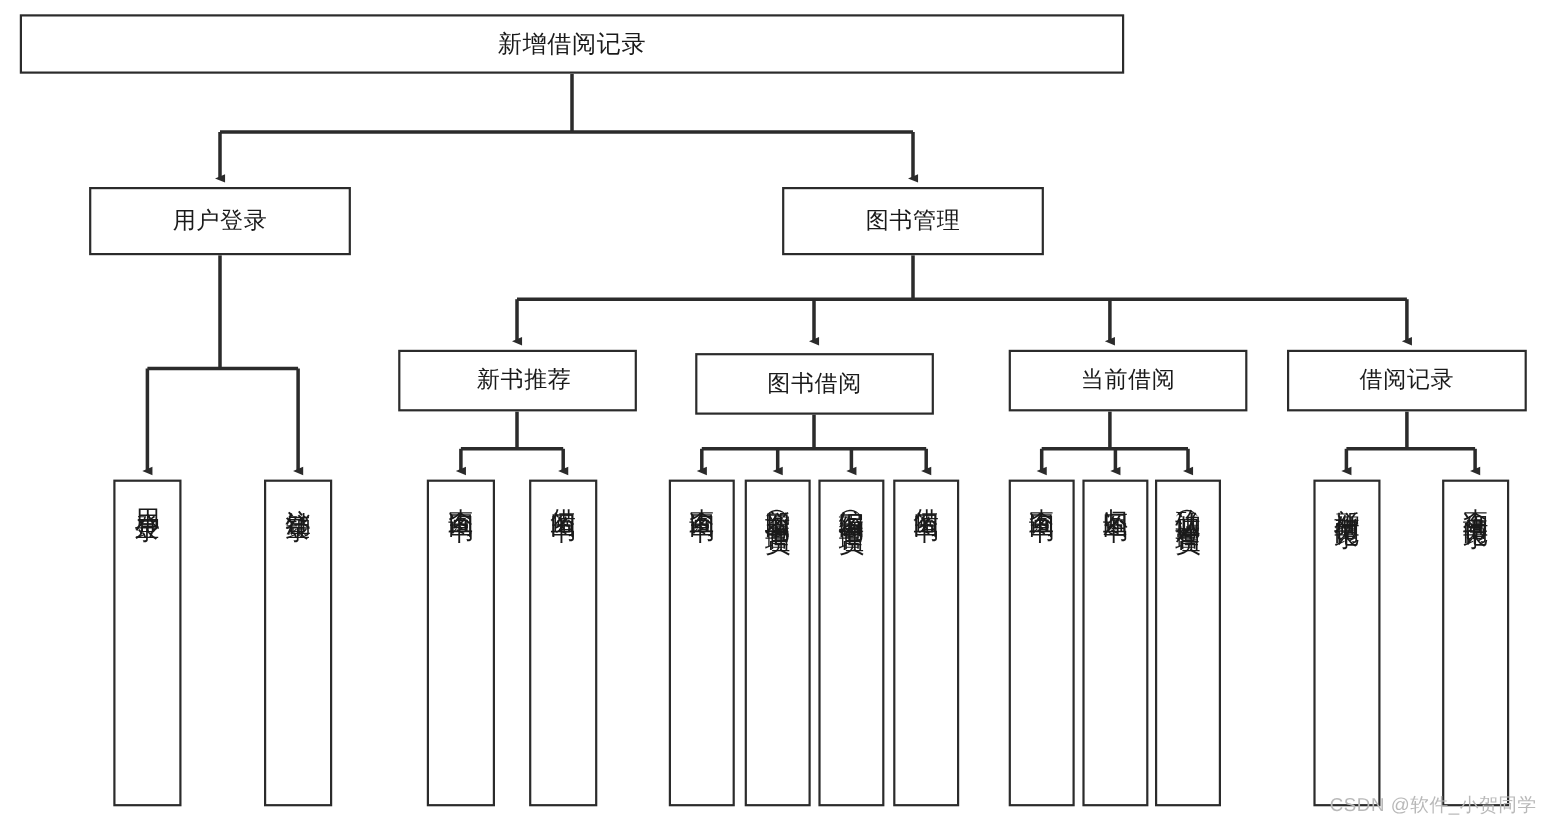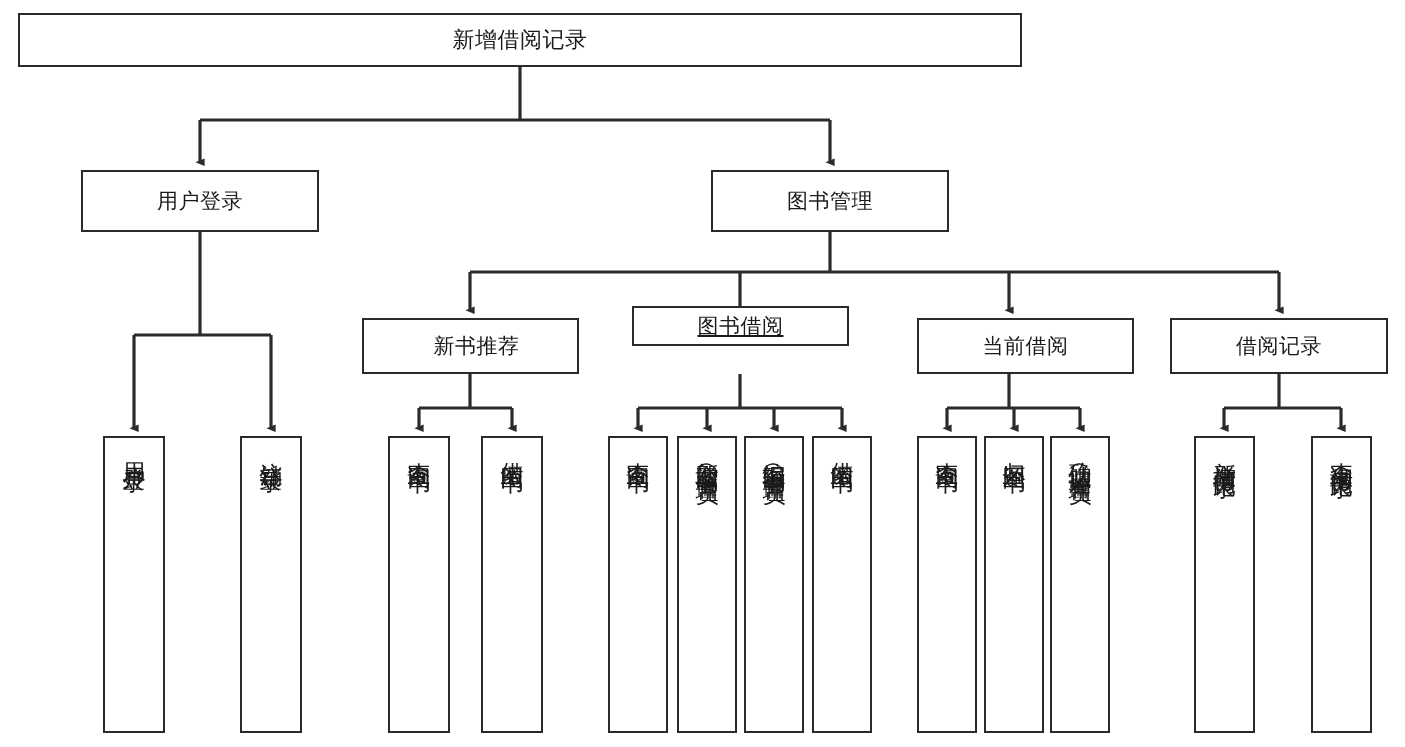--- a/index.html
+++ b/index.html
@@ -133,21 +133,21 @@
   <div class="node horiz" style="left:81px; top:170px; width:238px; height:62px;">
     <span class="node-label">用户登录</span>
   </div>
   <div class="node horiz" style="left:711px; top:170px; width:238px; height:62px;">
     <span class="node-label">图书管理</span>
   </div>
 
   <div class="node horiz" style="left:362px; top:318px; width:217px; height:56px;padding-left:12px;">
     <span class="node-label">新书推荐</span>
   </div>
-  <div class="node horiz" style="left:632px; top:306px; width:217px; height:40px;text-decoration:underline;">
+  <div class="node horiz" style="left:632px; top:321px; width:217px; height:56px;">
     <span class="node-label">图书借阅</span>
   </div>
   <div class="node horiz" style="left:917px; top:318px; width:217px; height:56px;">
     <span class="node-label">当前借阅</span>
   </div>
   <div class="node horiz" style="left:1170px; top:318px; width:218px; height:56px;">
     <span class="node-label">借阅记录</span>
   </div>
 
   <div class="node vert" style="left:103px; top:436px; width:62px; height:297px;">
@@ -183,14 +183,15 @@
   <div class="node vert" style="left:1050px; top:436px; width:60px; height:297px;">
     <span class="node-label">确认归还（管理员）</span>
   </div>
   <div class="node vert" style="left:1194px; top:436px; width:61px; height:297px;">
     <span class="node-label">新增借阅记录</span>
   </div>
   <div class="node vert" style="left:1311px; top:436px; width:61px; height:297px;">
     <span class="node-label">查询借阅记录</span>
   </div>
 
+  <div class="watermark">CSDN @软件_小贺同学</div>
 
 </div>
 
 </body></html>

